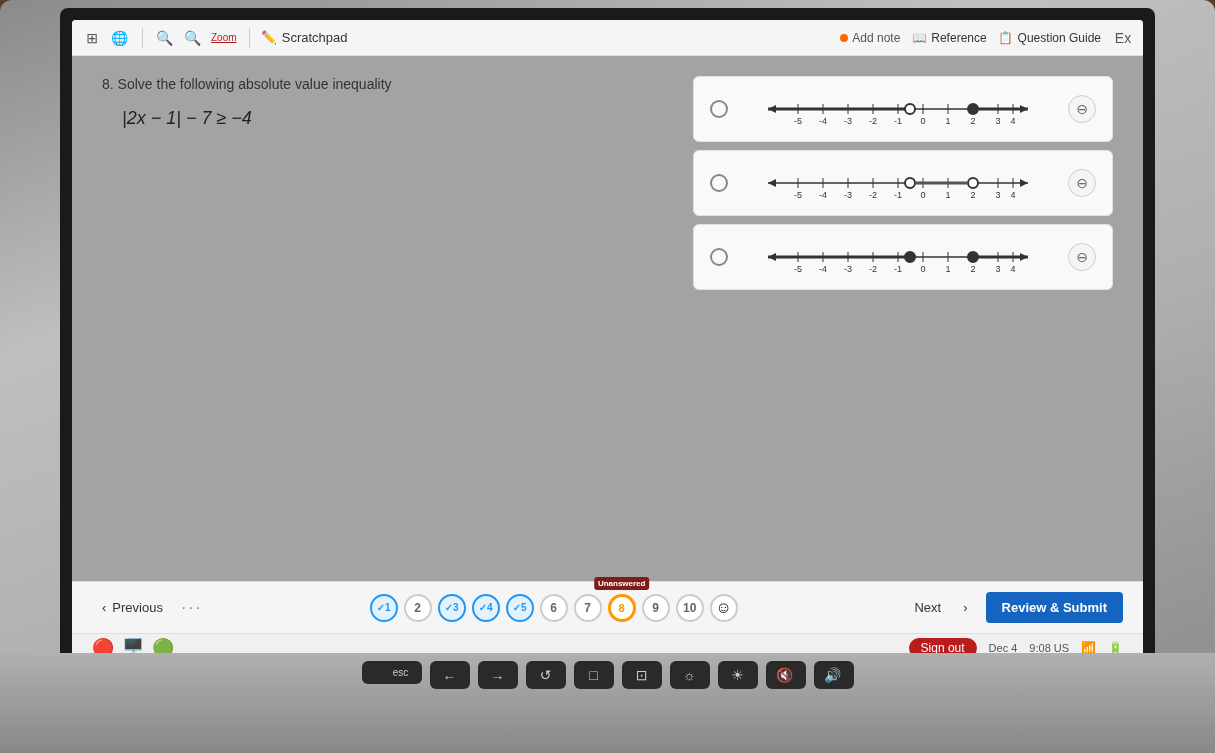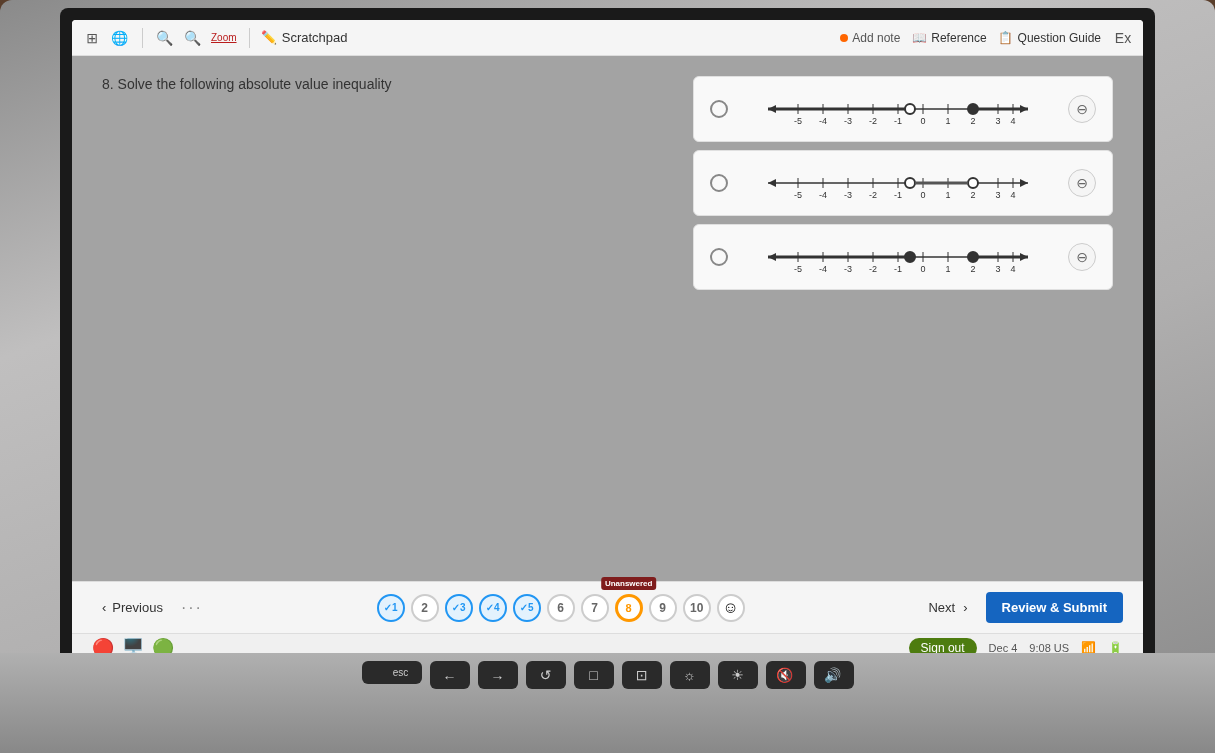--- a/index.html
+++ b/index.html
@@ -273,21 +273,21 @@
 
     .q-bubble.smiley {
       background: #fff;
       border: 2px solid #ccc;
       font-size: 16px;
     }
 
     .next-btn {
       display: flex;
       align-items: center;
-      gap: 8px;
+      gap: 22px;
       font-size: 13px;
       color: #333;
       cursor: pointer;
       padding: 6px 10px;
     }
 
     .review-submit-btn {
       background: #1565C0;
       color: #fff;
       border: none;
@@ -305,21 +305,21 @@
       padding: 4px 20px;
       background: #f0f0f0;
       border-top: 1px solid #ddd;
       height: 28px;
       flex-shrink: 0;
       justify-content: flex-end;
       gap: 12px;
     }
 
     .sign-out-btn {
-      background: #4d7c0f;
+      background: #b91c1c;
       color: #fff;
       border: none;
       border-radius: 12px;
       padding: 3px 12px;
       font-size: 12px;
       cursor: pointer;
     }
 
     .status-info {
       font-size: 11px;
@@ -412,20 +412,23 @@
           </div>
         </div>
       </div>
 
       <div class="main-content">
 
         <div class="question-area">
           <div class="question-number">
             <span>8.</span>
             <span>Solve the following absolute value inequality</span>
+          </div>
+          <div class="math-expression">
+            <span>|2x − 1| − 7 ≥ −4</span>
           </div>
         </div>
 
         <div class="answers-area">
 
           <div class="answer-choice">
             <div class="radio-circle"></div>
             <div class="number-line-container">
               <svg class="number-line-svg" viewBox="0 0 280 40">
 

